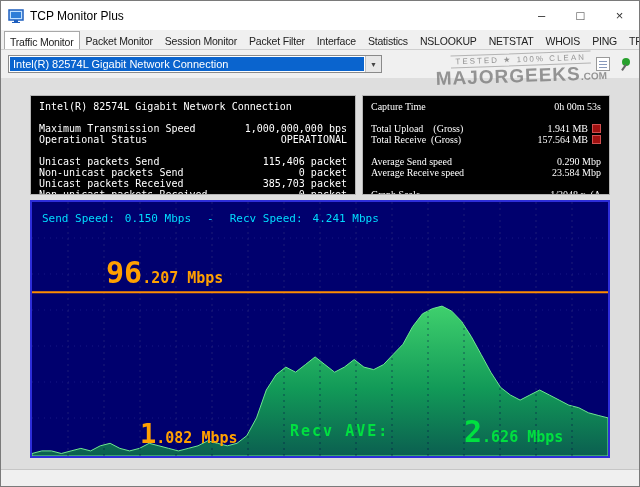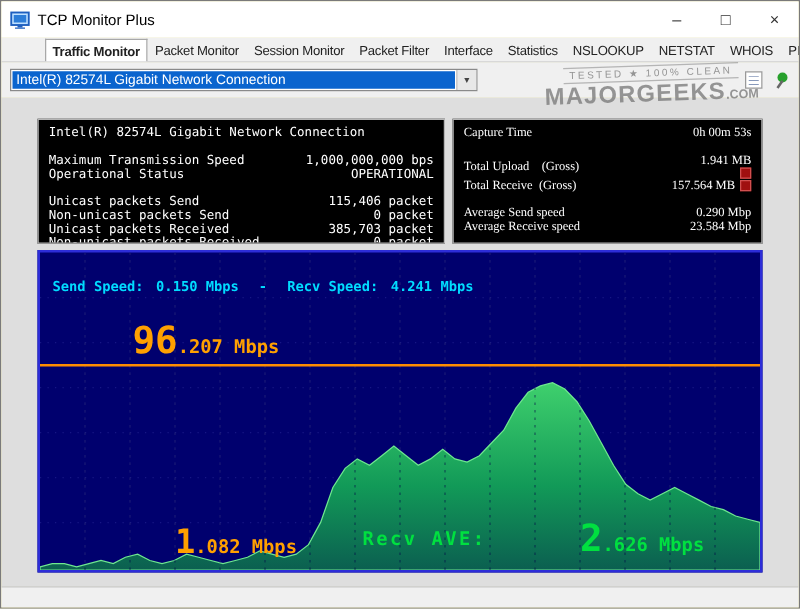--- a/index.html
+++ b/index.html
@@ -15,21 +15,21 @@
   .window{width:640px;height:487px;border:1px solid #7a7a7a;display:flex;flex-direction:column;background:#fef9c3;position:relative;overflow:hidden;}
 
   .titlebar{height:29px;background:#fff;display:flex;align-items:center;padding-left:7px;flex:0 0 auto;}
   .app-icon{width:16px;height:16px;margin-right:6px;flex:0 0 auto;}
   .title-text{font-size:12px;color:#000;}
   .win-controls{margin-left:auto;display:flex;height:100%;}
   .win-btn{width:39px;height:100%;display:flex;align-items:center;justify-content:center;font-size:13px;color:#333;}
 
   .tabbar{height:20px;background:#f0f0f0;display:flex;align-items:flex-end;padding:0 3px;border-bottom:1px solid #cfcfcf;white-space:nowrap;overflow:hidden;flex:0 0 auto;}
   .tab{font-size:10.5px;padding:3px 5px 2px;color:#222;letter-spacing:-0.2px;border:1px solid transparent;border-bottom:none;}
-  .tab.active{background:#fff;border-color:#a8a8a8;position:relative;top:1px;padding-top:4px;font-weight:bold;margin-left:32px;}
+  .tab.active{background:#fff;border-color:#a8a8a8;position:relative;top:1px;padding-top:4px;font-weight:normal;}
 
   .toolbar{height:28px;display:flex;align-items:center;padding:0 7px;background:#f0f0f0;flex:0 0 auto;}
   .combo{width:374px;height:18px;background:#fff;border:1px solid #8a8a8a;display:flex;align-items:center;font-size:11px;}
   .combo-text{background:var(--selection-blue);color:#fff;padding:1px 3px;margin:1px;white-space:nowrap;overflow:hidden;flex:1;}
   .combo-arrow{width:16px;height:16px;background:#e8e8e8;border-left:1px solid #c0c0c0;display:flex;align-items:center;justify-content:center;font-size:7px;color:#444;flex:0 0 auto;}
   .tool-icons{margin-left:auto;display:flex;gap:8px;align-items:center;}
   .memo-icon{width:14px;height:14px;background:#fff;border:1px solid #999;position:relative;}
   .memo-icon::before{content:"";position:absolute;left:2px;right:2px;top:3px;height:8px;background:repeating-linear-gradient(#8899bb 0 1px,transparent 1px 3px);}
   .pin-icon{width:14px;height:14px;position:relative;}
   .pin-icon::before{content:"";position:absolute;width:8px;height:8px;border-radius:50%;background:#27a02c;left:4px;top:1px;}
@@ -40,21 +40,21 @@
   .panel{background:#000;border:1px solid #b5b5b5;color:#fff;font-family:"DejaVu Sans Mono",monospace;font-size:10px;line-height:11px;padding:5px 8px;overflow:hidden;}
   .panel.left{width:326px;flex:0 0 auto;}
   .panel.right{flex:1;font-family:Liberation Serif, serif;}
   .p-row{display:flex;justify-content:space-between;white-space:pre;align-items:center;}
   .p-gap{height:11px;}
   .p-val{text-align:right;}
   .chip{display:inline-block;width:9px;height:9px;background:#a01010;border:1px solid #d05050;margin-left:4px;flex:0 0 auto;}
 
   .graph{position:relative;height:258px;background:var(--graph-bg);border:2px solid var(--graph-border);}
   .graph svg{position:absolute;inset:0;width:100%;height:100%;}
-  .speedline{position:absolute;left:10px;top:21px;color:var(--speed-cyan);font-family:"DejaVu Sans Mono",monospace;font-size:11px;font-weight:bold;}
+  .speedline{position:absolute;left:10px;top:10px;color:var(--speed-cyan);font-family:"DejaVu Sans Mono",monospace;font-size:11px;font-weight:normal;}
   .speedline .lbl{margin-right:10px;}
   .speedline .val{margin-right:16px;}
   .speedline .sep{margin-right:16px;}
   .big-num{font-family:"DejaVu Sans Mono",monospace;font-weight:bold;position:absolute;line-height:1;}
   .big-num .big{font-size:30px;}
   .big-num .small{font-size:15px;}
   .peak{color:var(--marker-orange);left:74px;}
   .send-ave{color:var(--marker-orange);left:108px;bottom:9px;}
   .send-ave .big{font-size:27px;}
   .recv-cap{position:absolute;color:var(--ave-green);font-family:"DejaVu Sans Mono",monospace;font-weight:bold;font-size:15px;letter-spacing:2px;left:258px;bottom:16px;}
@@ -124,21 +124,21 @@
         <div class="p-gap"></div>
         <div class="p-row"><span>Unicast packets Send</span><span class="p-val">115,406 packet</span></div>
         <div class="p-row"><span>Non-unicast packets Send</span><span class="p-val">0 packet</span></div>
         <div class="p-row"><span>Unicast packets Received</span><span class="p-val">385,703 packet</span></div>
         <div class="p-row"><span>Non-unicast packets Received</span><span class="p-val">0 packet</span></div>
       </div>
 
       <div class="panel right">
         <div class="p-row"><span>Capture Time</span><span class="p-val">0h 00m 53s</span></div>
         <div class="p-gap"></div>
-        <div class="p-row"><span>Total Upload    (Gross)</span><span style="display:flex;align-items:flex-end;flex-direction:column;"><span class="p-val">1.941 MB</span><span class="chip"></span></span></div>
+        <div class="p-row"><span>Total Upload    (Gross)</span><span style="display:flex;align-items:center;"><span class="p-val">1.941 MB</span><span class="chip"></span></span></div>
         <div class="p-row"><span>Total Receive  (Gross)</span><span style="display:flex;align-items:center;margin-left:46px;"><span class="p-val">157.564 MB</span><span class="chip"></span></span></div>
         <div class="p-gap"></div>
         <div class="p-row"><span>Average Send speed</span><span class="p-val">0.290 Mbp</span></div>
         <div class="p-row"><span>Average Receive speed</span><span class="p-val">23.584 Mbp</span></div>
         <div class="p-gap"></div>
         <div class="p-row"><span>Graph Scale</span><span class="p-val">1/2048 x  (A</span></div>
       </div>
     </div>
 
     <div class="graph">

